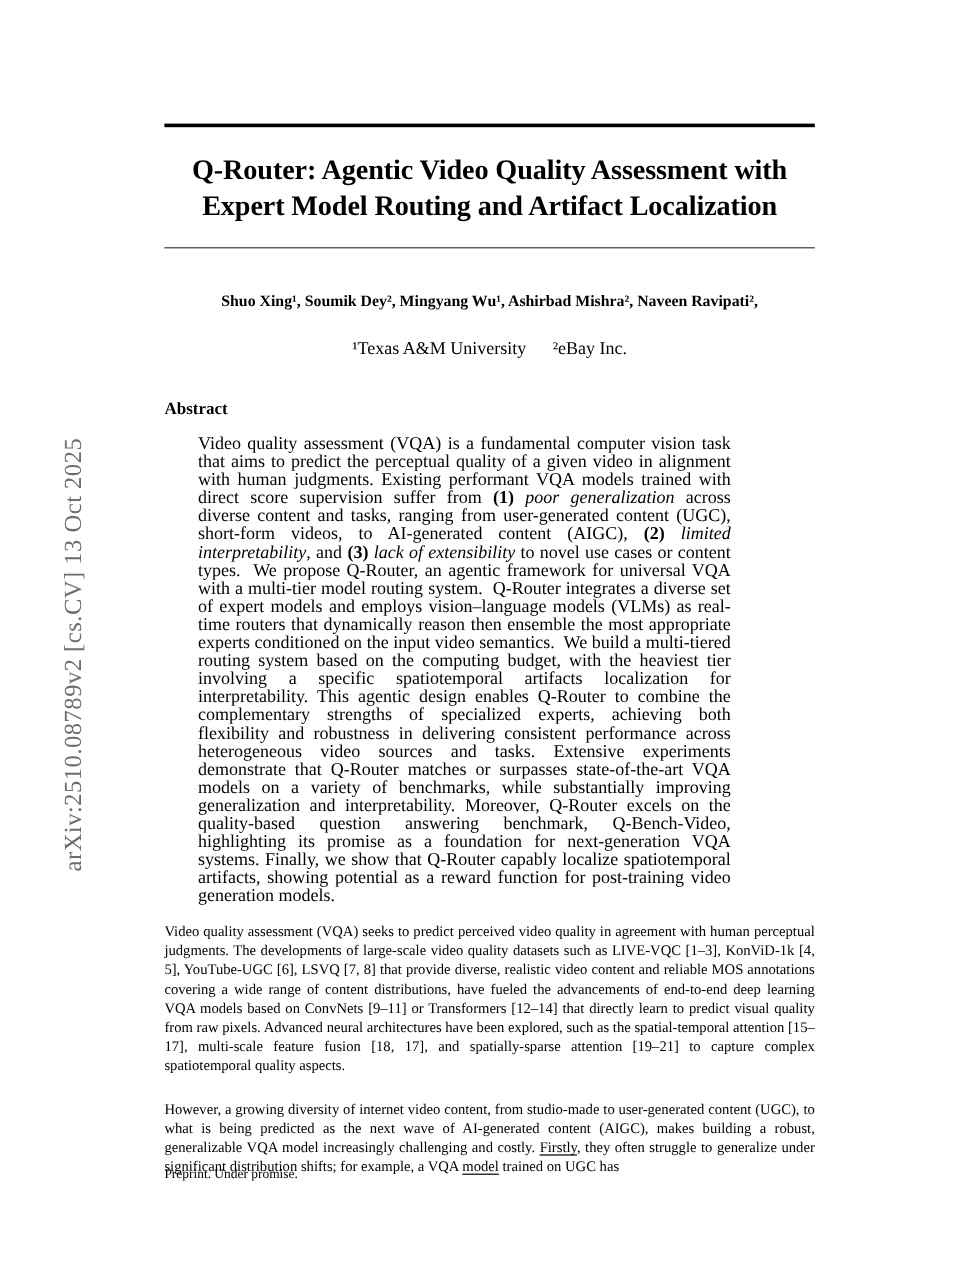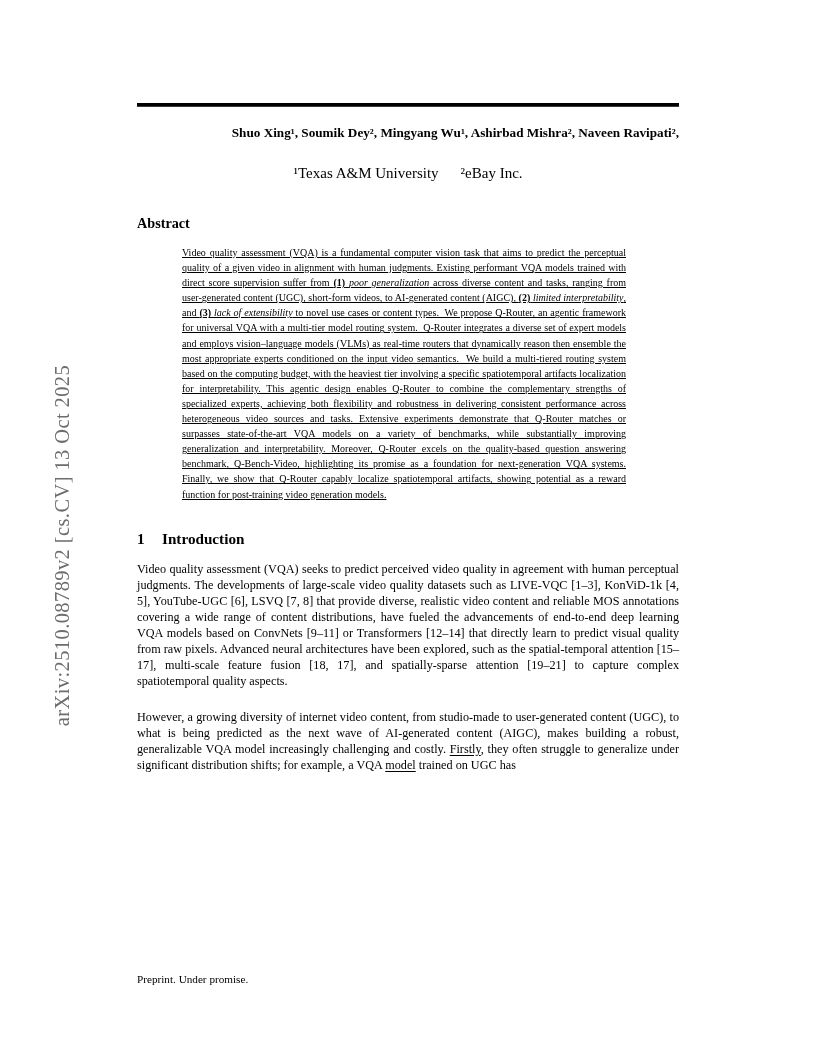--- a/index.html
+++ b/index.html
@@ -55,25 +55,25 @@
   .title {
     text-align: center;
     font-size: 23.5px;
     font-weight: bold;
     line-height: 30px;
     letter-spacing: -0.1px;
     margin: 21px 8px 19px 8px;
   }
 
   .authors {
-    text-align: right;
+    text-align: center;
     font-size: 13.2px;
     font-weight: bold;
     line-height: 21px;
-    margin-top: 15px;
+    margin-top: 33px;
   }
   .affil {
     text-align: center;
     font-size: 15px;
     line-height: 18px;
     margin-top: 21px;
   }
   .affil .gap { display: inline-block; width: 22px; }
 
   sup {
@@ -83,28 +83,27 @@
   }
 
   
   .abstract-head {
     text-align: left;
     font-size: 14.2px;
     font-weight: bold;
     margin-top: 33px;
   }
   .abstract-body {
-    margin: 13px 0 0 45px;
+    margin: 13px 0 0 28px;
     width: 444px;
-    font-size: 10px;
+    font-size: 15px;
     line-height: 15.1px;
     text-align: justify;
     text-justify: inter-word;
     hyphens: manual;
-    text-decoration: underline;
   }
 
   
   .section-head {
     font-size: 15.2px;
     font-weight: bold;
     margin-top: 28px;
   }
   .section-head .num { display: inline-block; width: 25px; }
 
@@ -155,39 +154,37 @@
 </style>
 </head>
 <body>
 
 <div class="arxiv-stamp">arXiv:2510.08789v2  [cs.CV]  13 Oct 2025</div>
 
 <div class="page">
 
   <div class="rule-thick"></div>
 
+  <h1 class="title">Q-Router: Agentic Video Quality Assessment with Expert Model Routing and Artifact Localization</h1>
 
   <div class="rule-thin"></div>
 
   <div class="authors">
     <div>Shuo Xing¹, Soumik Dey², Mingyang Wu¹, Ashirbad Mishra², Naveen Ravipati²,</div>
   </div>
 
   <div class="affil">
     <span>¹Texas A&amp;M University</span><span class="gap"></span><span>²eBay Inc.</span>
   </div>
 
   <div class="abstract-head">Abstract</div>
   <div class="abstract-body">
     <span>Video quality assessment (VQA) is a fundamental computer vision task that aims to predict the perceptual quality of a given video in alignment with human judgments. Existing performant VQA models trained with direct score supervision suffer from </span><span class="b">(1)</span><span> </span><em>poor generalization</em><span> across diverse content and tasks, ranging from user-generated content (UGC), short-form videos, to AI-generated content (AIGC), </span><span class="b">(2)</span><span> </span><em>limited interpretability</em><span>, and </span><span class="b">(3)</span><span> </span><em>lack of extensibility</em><span> to novel use cases or content types.&nbsp; We propose Q-Router, an agentic framework for universal VQA with a multi-tier model routing system.&nbsp; Q-Router integrates a diverse set of expert models and employs vision–language models (VLMs) as real-time routers that dynamically reason then ensemble the most appropriate experts conditioned on the input video semantics.&nbsp; We build a multi-tiered routing system based on the computing budget, with the heaviest tier involving a specific spatiotemporal artifacts localization for interpretability. This agentic design enables Q-Router to combine the complementary strengths of specialized experts, achieving both flexibility and robustness in delivering consistent performance across heterogeneous video sources and tasks. Extensive experiments demonstrate that Q-Router matches or surpasses state-of-the-art VQA models on a variety of benchmarks, while substantially improving generalization and interpretability. Moreover, Q-Router excels on the quality-based question answering benchmark, Q-Bench-Video, highlighting its promise as a foundation for next-generation VQA systems. Finally, we show that Q-Router capably localize spatiotemporal artifacts, showing potential as a reward function for post-training video generation models.</span>
   </div>
 
-  <div class="section-head">
-    <span class="num">1</span><span>Introduction</span>
-  </div>
 
   <div class="body-par">Video quality assessment (VQA) seeks to predict perceived video quality in agreement with human perceptual judgments. The developments of large-scale video quality datasets such as LIVE-VQC [1–3], KonViD-1k [4, 5], YouTube-UGC [6], LSVQ [7, 8] that provide diverse, realistic video content and reliable MOS annotations covering a wide range of content distributions, have fueled the advancements of end-to-end deep learning VQA models based on ConvNets [9–11] or Transformers [12–14] that directly learn to predict visual quality from raw pixels. Advanced neural architectures have been explored, such as the spatial-temporal attention [15–17], multi-scale feature fusion [18, 17], and spatially-sparse attention [19–21] to capture complex spatiotemporal quality aspects.</div>
 
   <div class="body-par tight">
     <span>However, a growing diversity of internet video content, from studio-made to user-generated content (UGC), to what is being predicted as the next wave of AI-generated content (AIGC), makes building a robust, generalizable VQA model increasingly challenging and costly. </span><span class="uline">Firstly</span><span>, they often struggle to generalize under significant distribution shifts; for example, a VQA </span><span class="uline">model</span><span> trained on UGC has</span>
   </div>
 
 
   <div class="preprint">Preprint. Under promise.</div>
 

